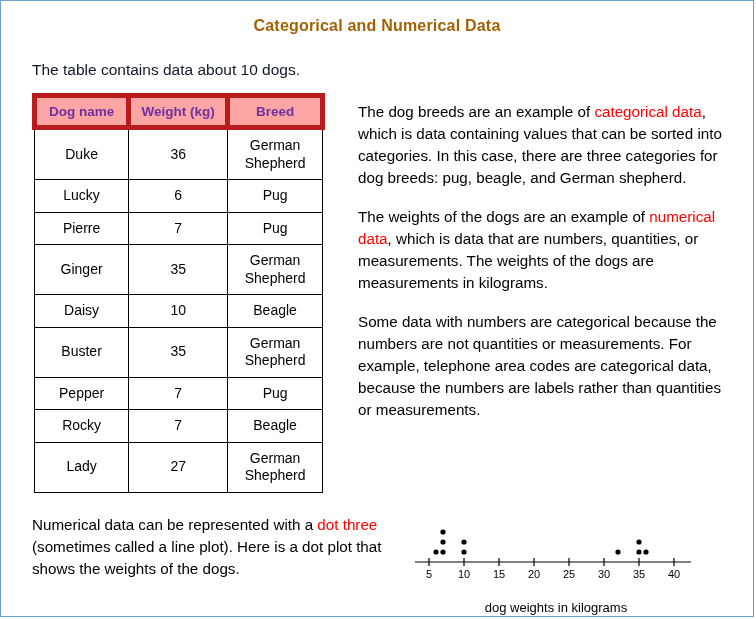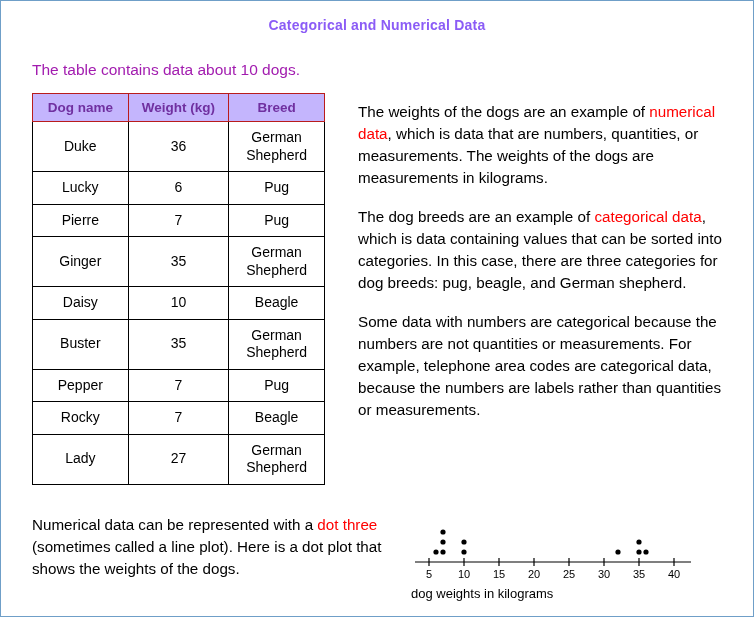--- a/index.html
+++ b/index.html
@@ -17,52 +17,52 @@
   #page {
     position: relative;
     width: 754px;
     height: 617px;
     border: 1px solid #6f9fc8;
     box-sizing: border-box;
     background: #ffffff;
   }
   #title {
     text-align: center;
-    font-size: 14px;
+    font-size: 16px;
     font-weight: bold;
-    color: #8b5cf6;
+    color: #a16207;
     margin-top: 16px;
     letter-spacing: 0.2px;
   }
   #intro {
     position: absolute;
     left: 31px;
     top: 60px;
     font-size: 15.5px;
-    color: #a21caf;
+    color: #0f172a;
   }
   #table-wrap {
     position: absolute;
     left: 31px;
     top: 92px;
     width: 293px;
   }
   table.data-table {
     border-collapse: collapse;
     width: 293px;
     font-size: 14px;
   }
   table.data-table th {
-    border: 1px solid #b91c1c;
+    border: 5px solid #b91c1c;
     color: #7030a0;
     font-weight: bold;
     font-size: 13.5px;
     padding: 6px 0;
     text-align: center;
-    background: #c4b5fd;
+    background: #fca5a5;
   }
   table.data-table td {
     border: 1px solid #000;
     text-align: center;
     padding: 7px 2px;
     font-size: 14px;
     line-height: 1.25;
     background: #ffffff;
   }
   table.data-table col.c1 { width: 96px; }
@@ -97,22 +97,23 @@
     position: absolute;
     left: 400px;
     top: 505px;
     width: 330px;
     height: 100px;
   }
   #dotplot svg {
     display: block;
   }
   #dotplot .axis-caption {
+    text-align: center;
     font-size: 13px;
-    margin-top: 2px;
+    margin-top: 16px;
     width: 290px;
     margin-left: 10px;
   }
 </style>
 </head>
 <body>
 
 <div id="page">
 
   <div id="title">Categorical and Numerical Data</div>
@@ -177,22 +178,22 @@
         <tr>
           <td>Lady</td>
           <td>27</td>
           <td>German Shepherd</td>
         </tr>
       </tbody>
     </table>
   </div>
 
   <div id="right-col">
+    <p><span>The dog breeds are an example of </span><span class="hl">categorical data</span><span>, which is data containing values that can be sorted into categories. In this case, there are three categories for dog breeds: pug, beagle, and German shepherd.</span></p>
     <p><span>The weights of the dogs are an example of </span><span class="hl">numerical data</span><span>, which is data that are numbers, quantities, or measurements. The weights of the dogs are measurements in kilograms.</span></p>
-    <p><span>The dog breeds are an example of </span><span class="hl">categorical data</span><span>, which is data containing values that can be sorted into categories. In this case, there are three categories for dog breeds: pug, beagle, and German shepherd.</span></p>
     <p><span>Some data with numbers are categorical because the numbers are </span><span class="ital">not</span><span> quantities or measurements. For example, telephone area codes are categorical data, because the numbers are labels rather than quantities or measurements.</span></p>
   </div>
 
   <div id="bottom-text"><span>Numerical data can be represented with a </span><span class="hl">dot three</span><span> (sometimes called a line plot). Here is a dot plot that shows the weights of the dogs.</span></div>
 
   <div id="dotplot">
     <svg width="310" height="78" viewBox="0 0 310 78">
 
       <line x1="14" y1="56" x2="290" y2="56" stroke="#000" stroke-width="1.2"></line>
 

